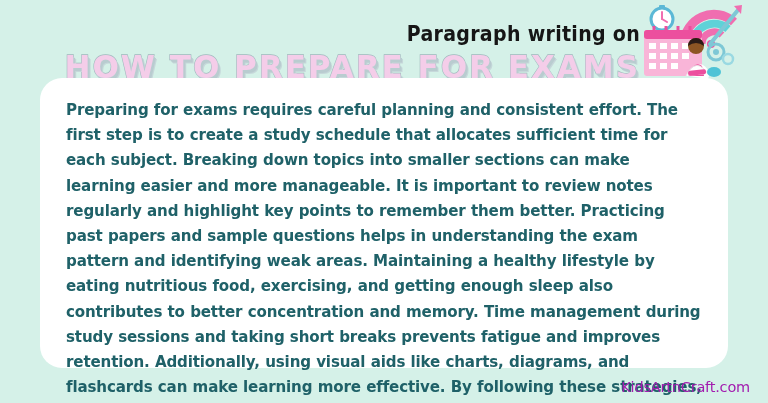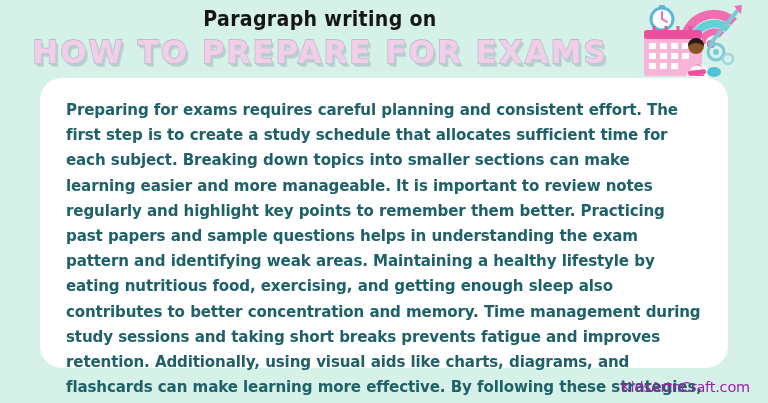--- a/index.html
+++ b/index.html
@@ -20,23 +20,23 @@
     position: absolute;
     left: 0;
     top: 0;
     width: 768px;
     height: 80px;
   }
 
   .header-text-block {
     position: absolute;
     left: 0;
-    top: 4px;
+    top: 19px;
     width: 640px;
-    text-align: center;
+    text-align: right;
   }
 
   .kicker {
     font-family: "DejaVu Sans", sans-serif;
     font-size: 19px;
     font-weight: 700;
     color: #161616;
     letter-spacing: 0.3px;
     line-height: 26px;
     margin: 0;

